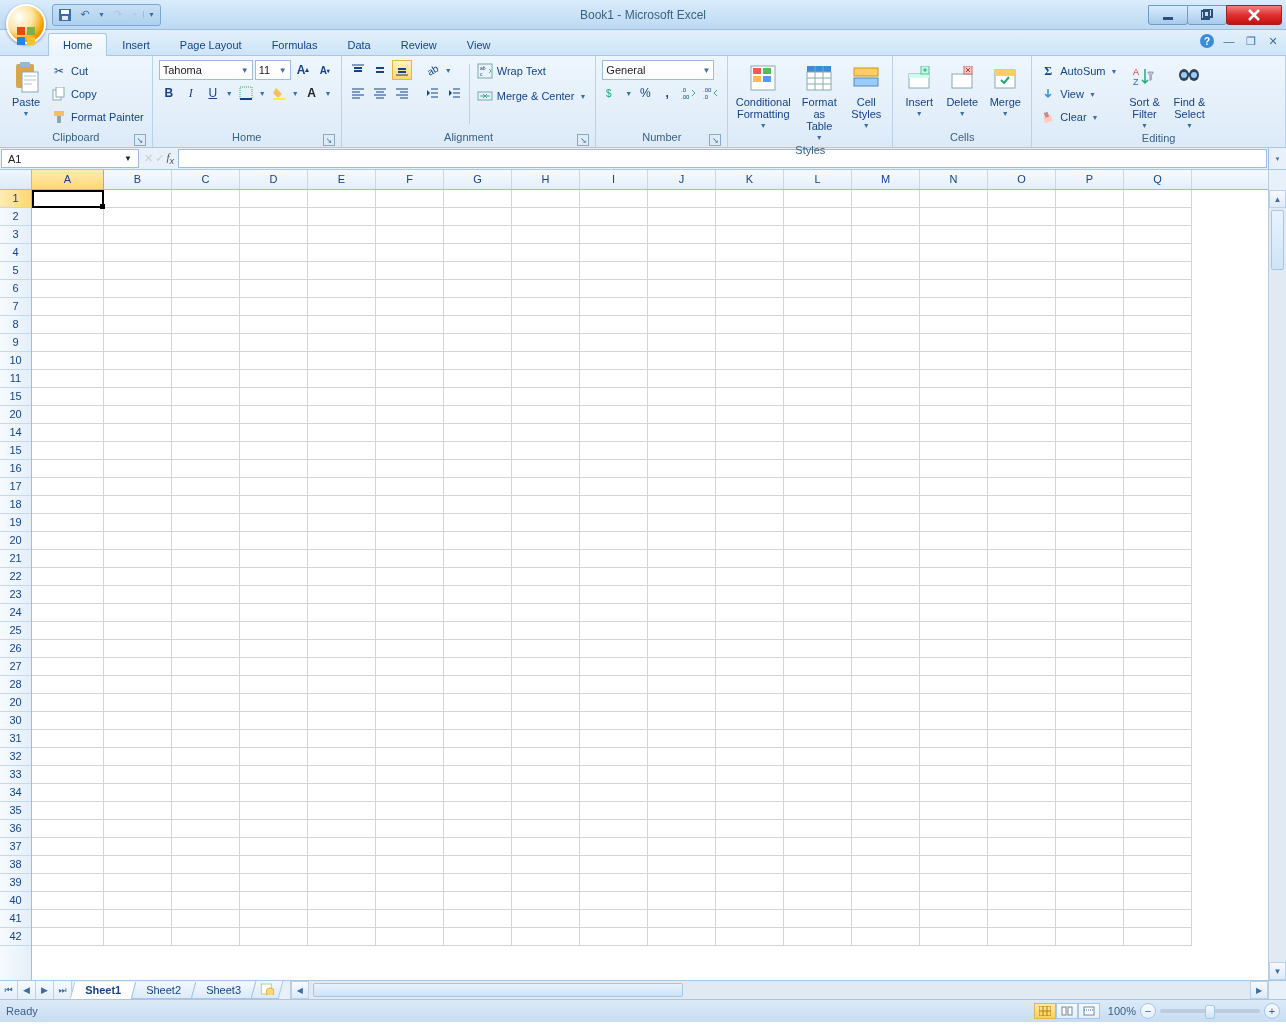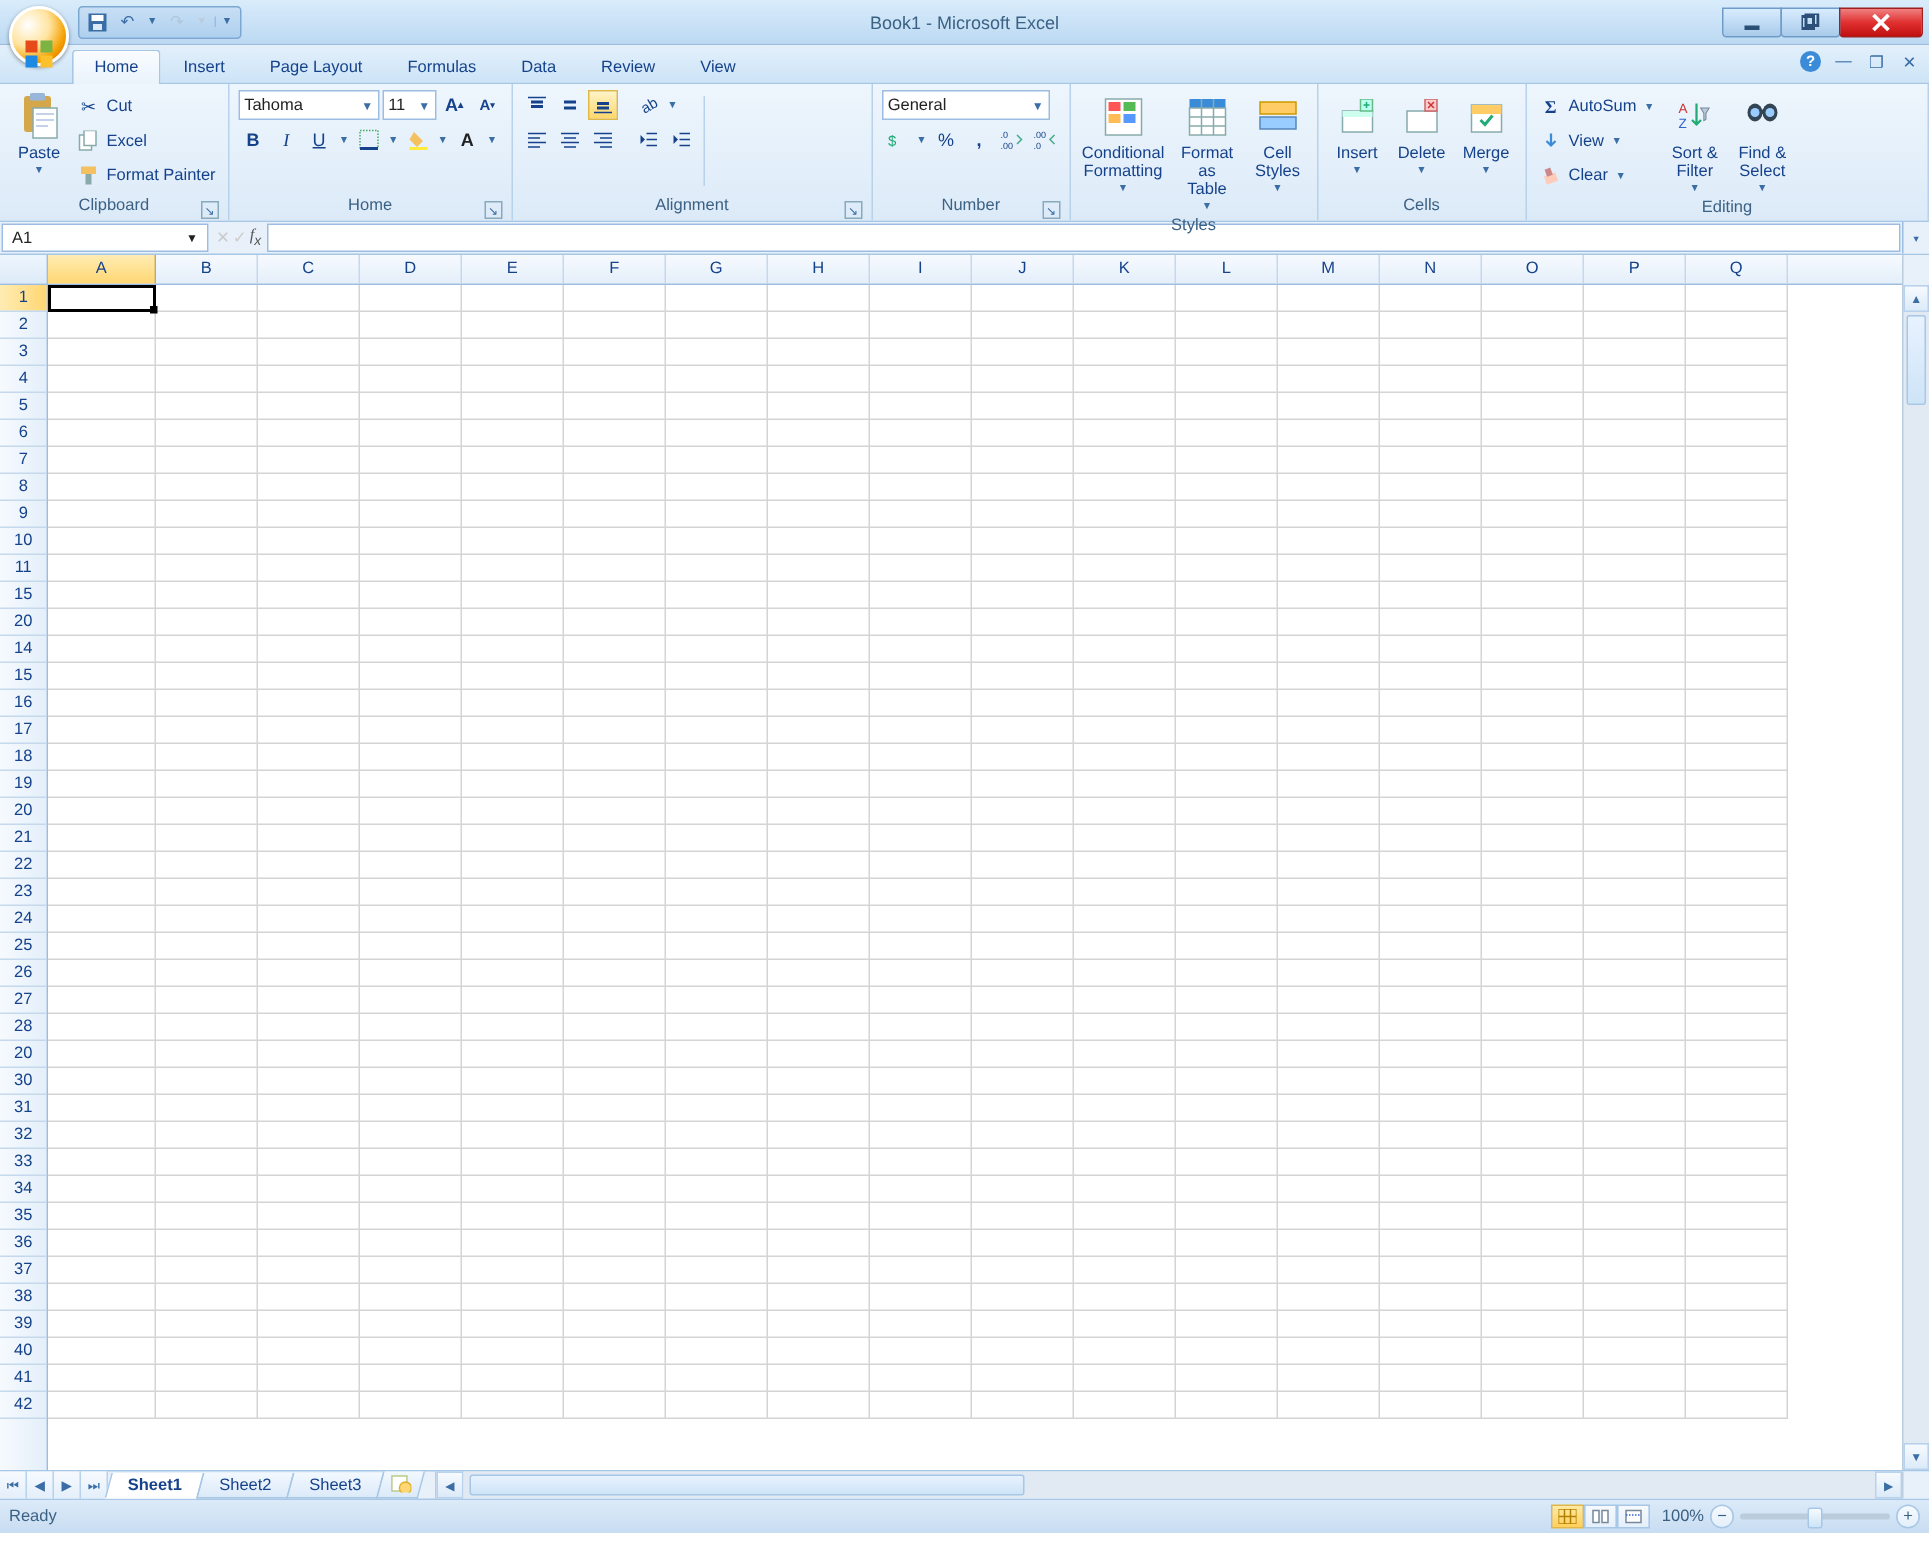--- a/index.html
+++ b/index.html
@@ -171,21 +171,21 @@
             <span class="sic">✂</span>
             <span>Cut</span>
           </div>
         <div class="hbtn">
             <span class="sic">
               <svg width="14" height="14">
                 <rect x="1" y="3" width="8" height="10" fill="#fff" stroke="#8aa"></rect>
                 <rect x="4" y="0" width="8" height="10" fill="#fff" stroke="#8aa"></rect>
               </svg>
             </span>
-            <span>Excel</span>
+            <span>Copy</span>
           </div>
         <div class="hbtn">
             <span class="sic">
               <svg width="14" height="14">
                 <rect x="2" y="1" width="10" height="5" fill="#f4c060"></rect>
                 <rect x="5" y="6" width="4" height="7" fill="#8aa"></rect>
               </svg>
             </span>
             <span>Format Painter</span>
           </div>
@@ -309,20 +309,43 @@
               <svg width="14" height="14">
                 <path d="M2 4l3 3-3 3z" fill="#15428b"></path>
                 <line x1="6" y1="3" x2="13" y2="3" stroke="#15428b"></line>
                 <line x1="6" y1="7" x2="13" y2="7" stroke="#15428b"></line>
                 <line x1="6" y1="11" x2="13" y2="11" stroke="#15428b"></line>
               </svg>
             </div>
         </div>
       </div>
       <div class="sep"></div>
+      <div class="vstack" style="gap:3px">
+        <div class="hbtn">
+            <span class="sic">
+              <svg width="16" height="16">
+                <rect x="1" y="1" width="14" height="14" fill="none" stroke="#7aa"></rect>
+                <text x="3" y="7" font-size="5" fill="#15428b">ab</text>
+                <text x="3" y="13" font-size="5" fill="#15428b">c</text>
+                <path d="M12 6l2 2-2 2" fill="none" stroke="#4a8"></path>
+              </svg>
+            </span>
+            <span>Wrap Text</span>
+          </div>
+        <div class="hbtn">
+            <span class="sic">
+              <svg width="16" height="16">
+                <rect x="1" y="4" width="14" height="8" fill="none" stroke="#7aa"></rect>
+                <path d="M3 8h4m2 0h4M6 6l2 2-2 2M10 6l-2 2 2 2" stroke="#4a8" fill="none"></path>
+              </svg>
+            </span>
+            <span>Merge &amp; Center</span>
+            <span class="dd-s">▼</span>
+          </div>
+      </div>
     </div>
     <div class="group-label"><span>Alignment</span><span class="launcher">↘</span></div>
   </div>
 
   <div class="group" style="min-width:122px">
     <div class="group-body">
       <div class="vstack" style="gap:3px;width:100%">
         <div class="combo" style="width:112px">
             <span>General</span>
             <span class="dd">▼</span>

